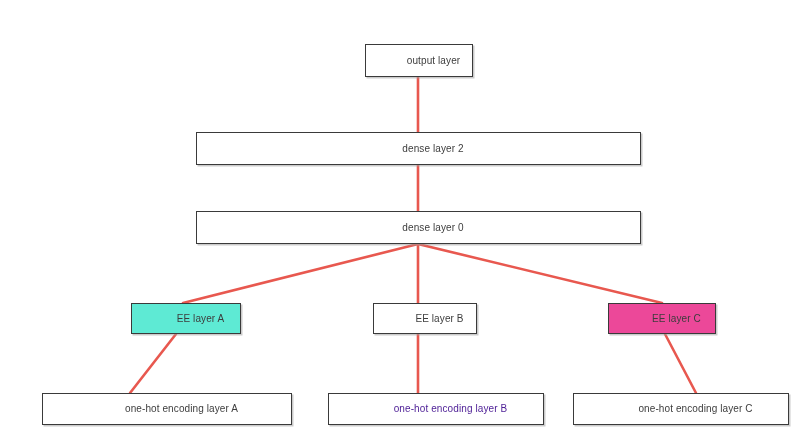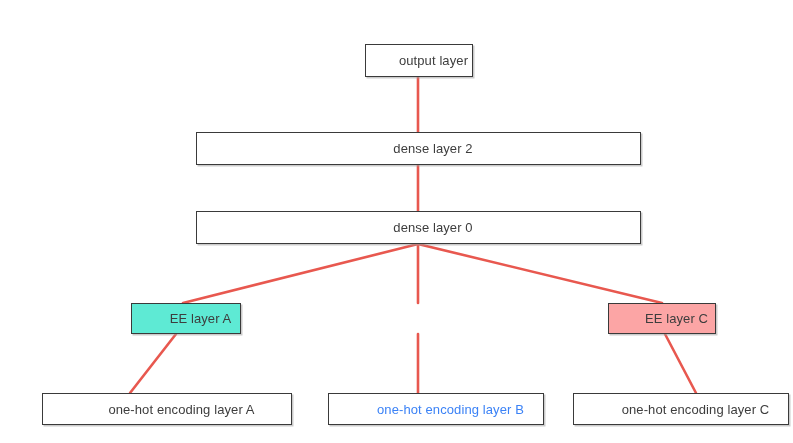--- a/index.html
+++ b/index.html
@@ -28,21 +28,21 @@
   .node {
     position: absolute;
     box-sizing: border-box;
     background: #ffffff;
     border: 1.6px solid #3a3a3a;
     box-shadow: 1.5px 1.5px 0 0 rgba(160,160,160,0.55);
     display: flex;
     align-items: center;
     justify-content: center;
     color: #3d3d3d;
-    font-size: 13px;
+    font-size: 10px;
     line-height: 1;
     letter-spacing: 0.1px;
     white-space: nowrap;
     z-index: 2;
     padding-left: 29px;
   }
 
   
   #node-output-layer   { left: 365px; top: 44px;  width: 108px; height: 33px; }
   #node-dense-1        { left: 196px; top: 132px; width: 445px; height: 33px; }
@@ -87,30 +87,33 @@
   </div>
 
   <div class="node" id="node-dense-0" style="border-color: rgb(58, 58, 58); background: rgb(255, 255, 255); color: rgb(61, 61, 61);">
     <span>dense layer 0</span>
   </div>
 
   <div class="node" id="node-ee-a" style="border-color: rgb(58, 58, 58); background: #5eead4; color: rgb(61, 61, 61);">
     <span>EE layer A</span>
   </div>
 
+  <div class="node" id="node-ee-b" style="border-color: rgb(58, 58, 58); background: rgb(255, 255, 255); color: rgb(61, 61, 61);">
+    <span>EE layer B</span>
+  </div>
 
-  <div class="node" id="node-ee-c" style="border-color: rgb(58, 58, 58); background: #fca5a5; color: rgb(61, 61, 61);">
+  <div class="node" id="node-ee-c" style="border-color: rgb(58, 58, 58); background: #ec4899; color: rgb(61, 61, 61);">
     <span>EE layer C</span>
   </div>
 
   <div class="node" id="node-onehot-a" style="border-color: rgb(58, 58, 58); background: rgb(255, 255, 255); color: rgb(61, 61, 61);">
     <span>one-hot encoding layer A</span>
   </div>
 
-  <div class="node" id="node-onehot-b" style="border-color: rgb(58, 58, 58); background: rgb(255, 255, 255); color: #3b82f6;">
+  <div class="node" id="node-onehot-b" style="border-color: rgb(58, 58, 58); background: rgb(255, 255, 255); color: #4c1d95;">
     <span>one-hot encoding layer B</span>
   </div>
 
   <div class="node" id="node-onehot-c" style="border-color: rgb(58, 58, 58); background: rgb(255, 255, 255); color: rgb(61, 61, 61);">
     <span>one-hot encoding layer C</span>
   </div>
 
 </div>
 
 </body></html>

